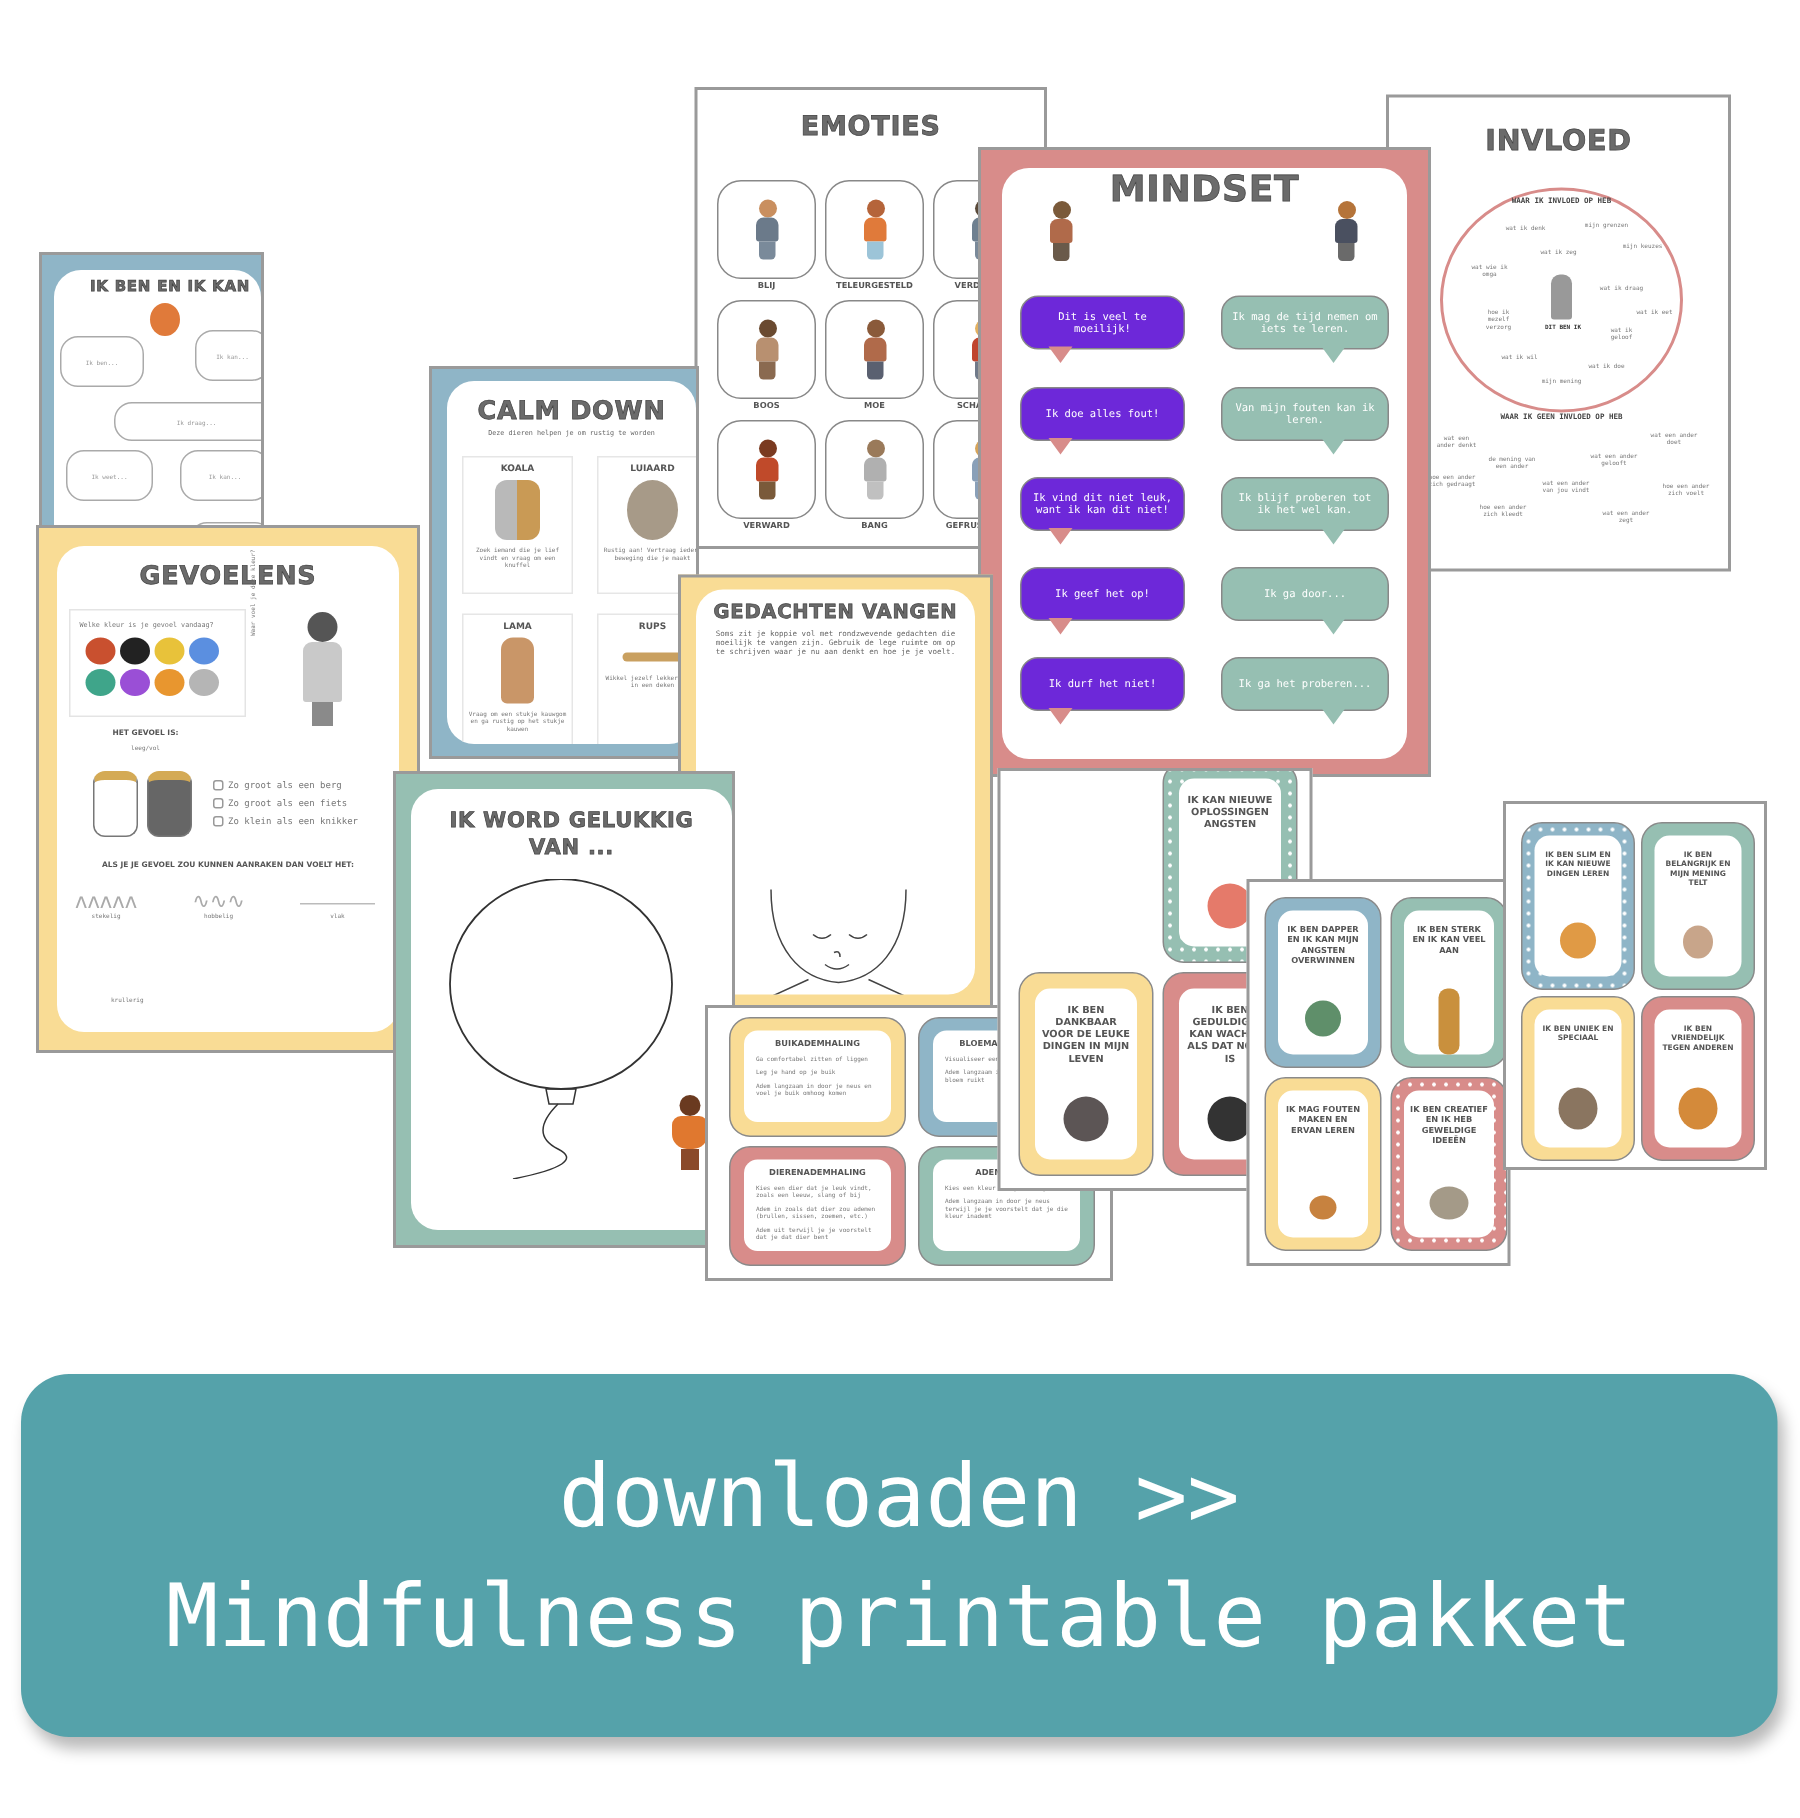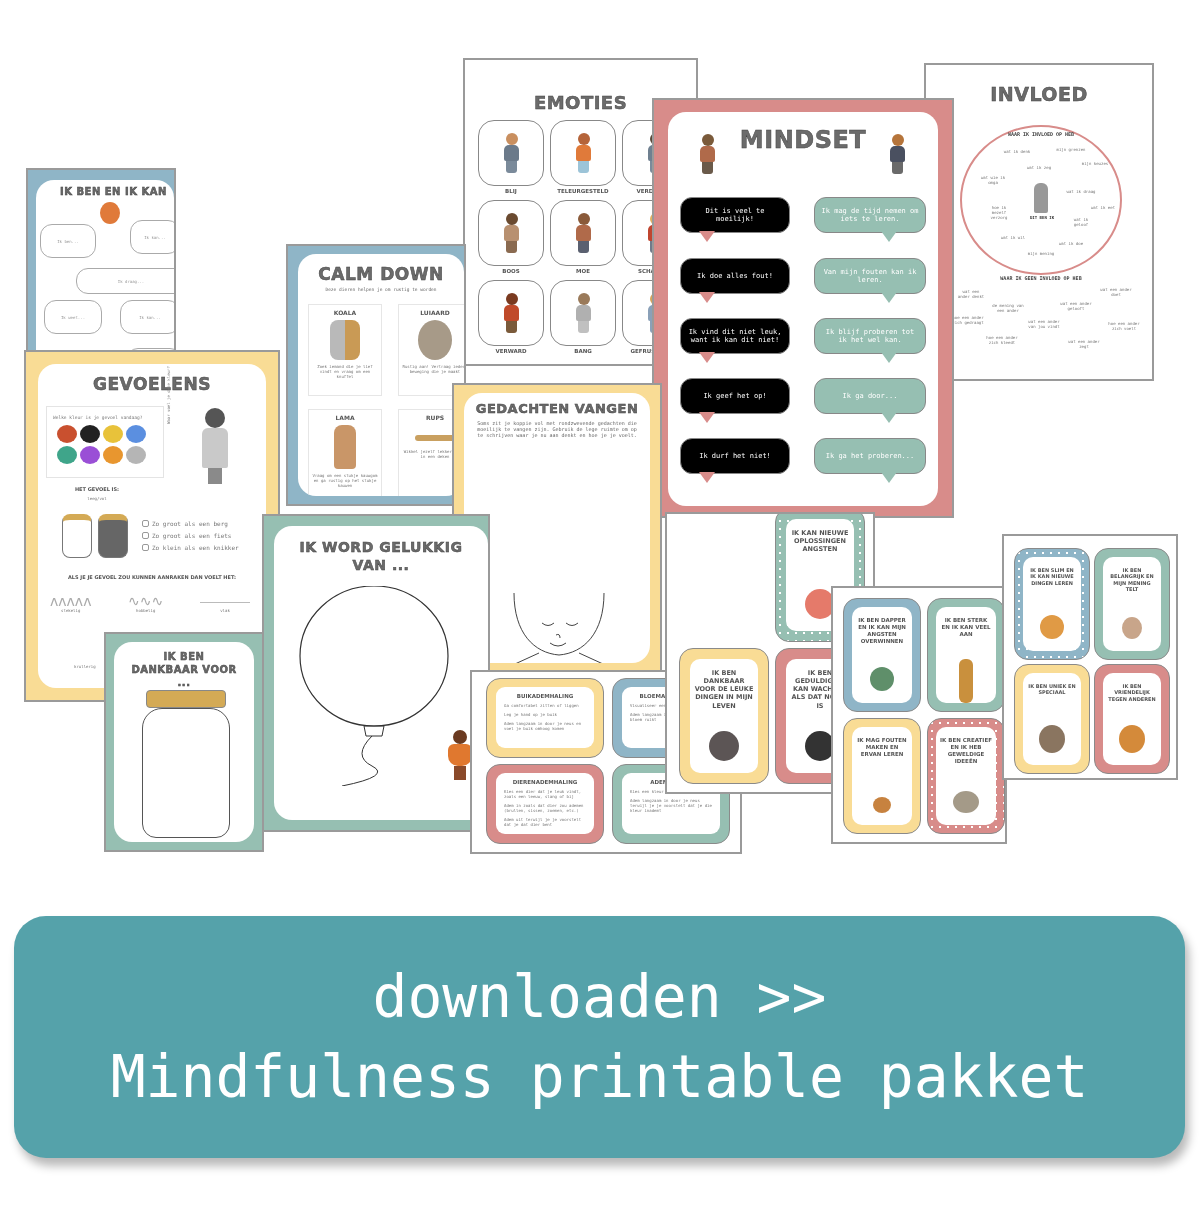--- a/index.html
+++ b/index.html
@@ -42,21 +42,21 @@
   .bg-blue { background: #8fb5c7; }
   .bg-green { background: #96bfb2; }
   .bg-red { background: #d88c8a; }
 
   
   .bubble {
     position: absolute; border-radius: 12px; border: 1.5px solid #888;
     font-family: "DejaVu Sans Mono", monospace; font-size: 7px; color: #fff;
     display: flex; align-items: center; justify-content: center; text-align: center; padding: 2px 6px;
   }
-  .bubble.red { background: #000000; align-items: center; }
+  .bubble.red { background: #6d28d9; align-items: center; }
   .bubble.green { background: #96bfb2; }
   .bubble::after {
     content: ""; position: absolute; bottom: -10px; width: 0; height: 0;
     border-left: 8px solid transparent; border-right: 8px solid transparent;
   }
   .bubble.red::after { left: 18px; border-top: 11px solid #d88c8a; }
   .bubble.green::after { right: 28px; border-top: 11px solid #96bfb2; }
 
   .emotion-tile {
     position: absolute; width: 66px; height: 66px; border: 1.5px solid #888; border-radius: 16px; background: #fff;
@@ -125,21 +125,21 @@
           <span>Ik wil...</span>
         </div>
       <div class="bubble" style="left:90px; top:168px; width:56px; height:24px; background:#fff; border-color:#aaa; color:#999; font-size:4px;">
           <span>Ik geloof...</span>
         </div>
     </div>
   </div>
 
 
   <div class="sheet" style="left:463px; top:58px; width:235px; height:308px; background:#fff;">
-    <div class="title" style="font-size:18px; margin-top:32px;">EMOTIES</div>
+    <div class="title" style="font-size:18px; margin-top:14px;">EMOTIES</div>
     <div>
       <div class="emotion-tile" style="left:13px; top:60px;">
           <div class="figure">
             <div class="head"></div>
             <div class="body" style="background:#6b7a8a"></div>
             <div class="legs"></div>
           </div>
         </div>
       <div class="emotion-tile" style="left:85px; top:60px;">
           <div class="figure">
@@ -237,21 +237,21 @@
     <div class="tiny" style="position:absolute; left:132px; top:236px; width:36px; font-size:4px; text-align:center;">wat een ander gelooft</div>
     <div class="tiny" style="position:absolute; left:24px; top:250px; width:36px; font-size:4px; text-align:center;">hoe een ander zich gedraagt</div>
     <div class="tiny" style="position:absolute; left:100px; top:254px; width:36px; font-size:4px; text-align:center;">wat een ander van jou vindt</div>
     <div class="tiny" style="position:absolute; left:180px; top:256px; width:36px; font-size:4px; text-align:center;">hoe een ander zich voelt</div>
     <div class="tiny" style="position:absolute; left:58px; top:270px; width:36px; font-size:4px; text-align:center;">hoe een ander zich kleedt</div>
     <div class="tiny" style="position:absolute; left:140px; top:274px; width:36px; font-size:4px; text-align:center;">wat een ander zegt</div>
   </div>
 
   <div class="sheet bg-red" style="left:652px; top:98px; width:302px; height:420px;">
     <div class="inner" style="left:14px; top:12px; right:14px; bottom:10px;">
-      <div class="title" style="font-size:24px; margin-top:14px;">MINDSET</div>
+      <div class="title" style="font-size:24px; margin-top:0;">MINDSET</div>
       <div class="figure" style="position:absolute; left:28px; top:22px;">
           <div class="head" style="background:#7a5a3a"></div>
           <div class="body" style="background:#b06a4a"></div>
           <div class="legs" style="background:#6a5a4a"></div>
         </div>
       <div class="figure" style="position:absolute; right:30px; top:22px;">
           <div class="head" style="background:#b5743a"></div>
           <div class="body" style="background:#4a5060"></div>
           <div class="legs" style="background:#6a6a6a"></div>
         </div>
@@ -399,29 +399,20 @@
         <path d="M78 150 q-20 20 0 30 q20 10 -30 20" fill="none" stroke="#333" stroke-width="1"></path>
       </svg>
       <div style="position:absolute; right:14px; bottom:40px; width:30px; height:50px;">
         <div style="position:absolute; left:9px; top:0; width:14px; height:14px; border-radius:50%; background:#6a3a20;"></div>
         <div style="position:absolute; left:4px; top:14px; width:24px; height:22px; background:#e0782f; border-radius:6px 6px 10px 10px;"></div>
         <div style="position:absolute; left:10px; top:36px; width:12px; height:14px; background:#8a4a2a;"></div>
       </div>
     </div>
   </div>
 
-  <div class="sheet bg-green" style="left:104px; top:632px; width:160px; height:220px;">
-    <div class="inner" style="left:8px; top:8px; right:8px; bottom:8px;">
-      <div class="title" style="font-size:10px; margin-top:8px; line-height:1.3; padding:0 16px;">IK BEN DANKBAAR VOOR ...</div>
-      <div style="position:absolute; left:28px; top:48px; width:88px; height:150px;">
-        <div style="position:absolute; left:4px; top:0; width:80px; height:18px; background:#d4aa55; border:1px solid #888; border-radius:4px;"></div>
-        <div style="position:absolute; left:0; top:18px; width:88px; height:130px; background:#fff; border:1.2px solid #555; border-radius:20px 20px 14px 14px;"></div>
-      </div>
-    </div>
-  </div>
 
   <div class="sheet" style="left:470px; top:670px; width:272px; height:184px; background:#fff;">
     <div class="breath-card bg-yellow" style="left:14px; top:6px; width:118px; height:80px;">
       <div class="bc-inner">
         <div class="bc-title">BUIKADEMHALING</div>
         <div class="bc-line">Ga comfortabel zitten of liggen</div>
         <div class="bc-line">Leg je hand op je buik</div>
         <div class="bc-line">Adem langzaam in door je neus en voel je buik omhoog komen</div>
       </div>
     </div>

